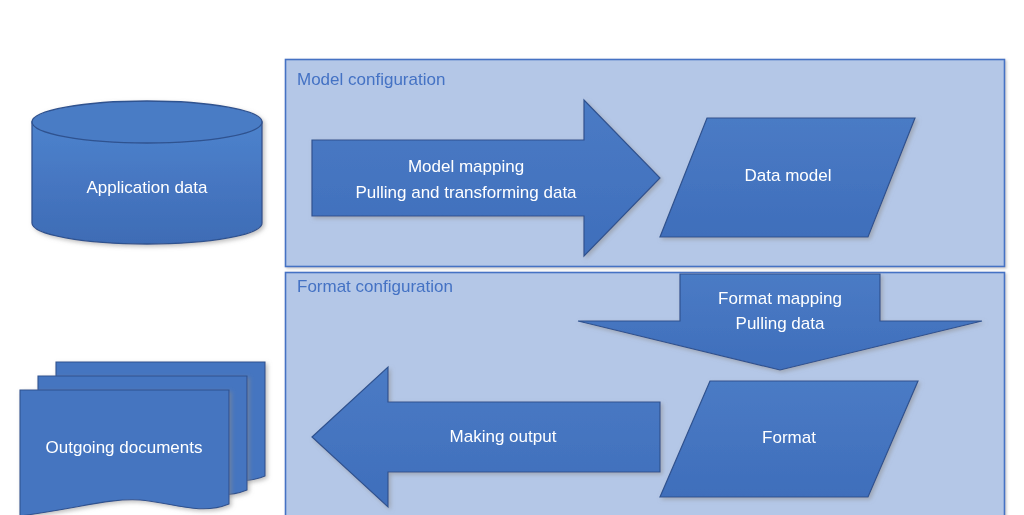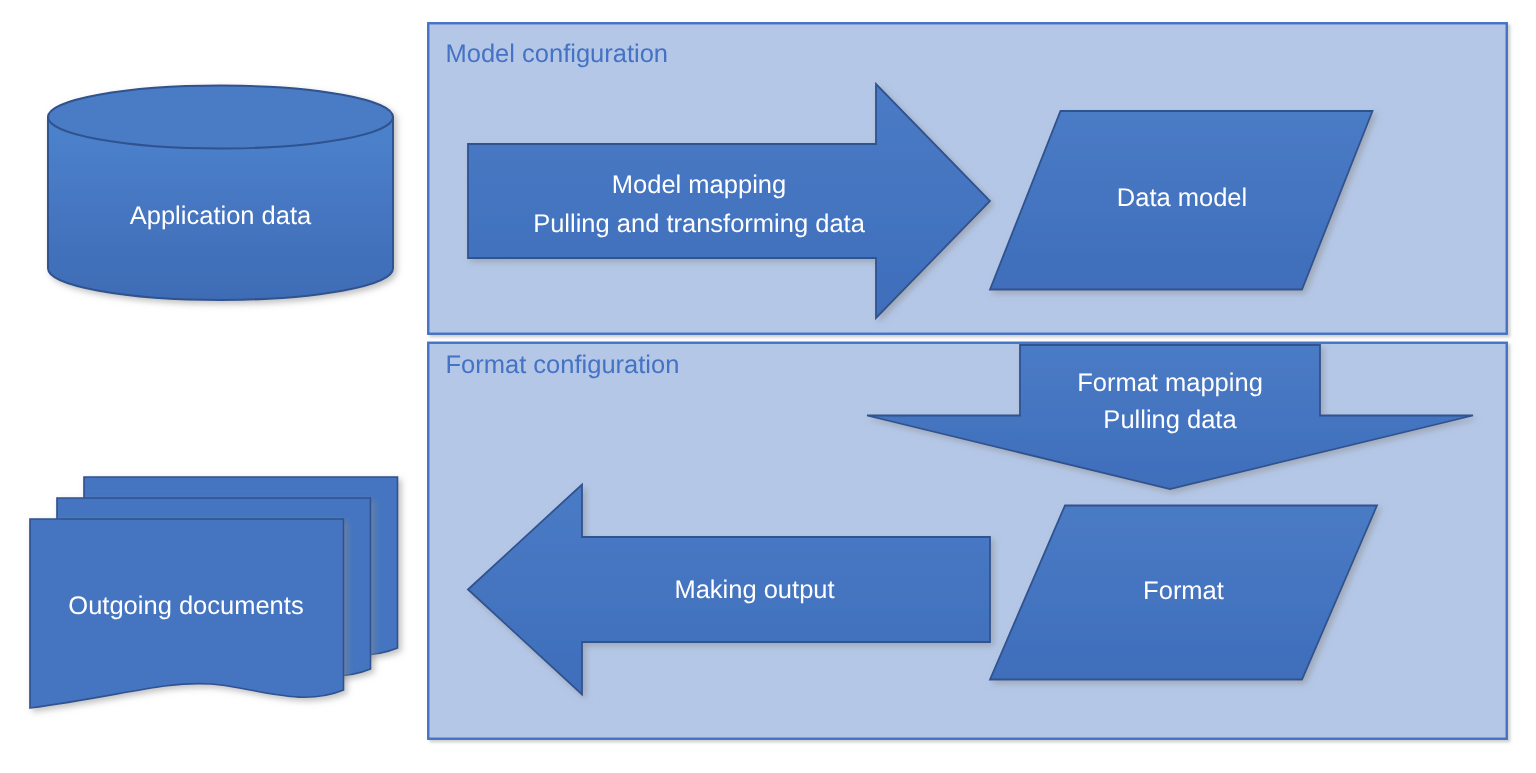--- a/index.html
+++ b/index.html
@@ -11,20 +11,21 @@
     width: 1024px;
     height: 515px;
     overflow: hidden;
     font-family: "Liberation Sans", sans-serif;
   }
   #diagram-root {
     position: relative;
     width: 1024px;
     height: 393px;
     background: #ffffff;
+    margin-top: 44px;
   }
   #diagram-svg {
     position: absolute;
     left: 0;
     top: 0;
     width: 1024px;
     height: 515px;
   }
   .shape-label {
     fill: #ffffff;

